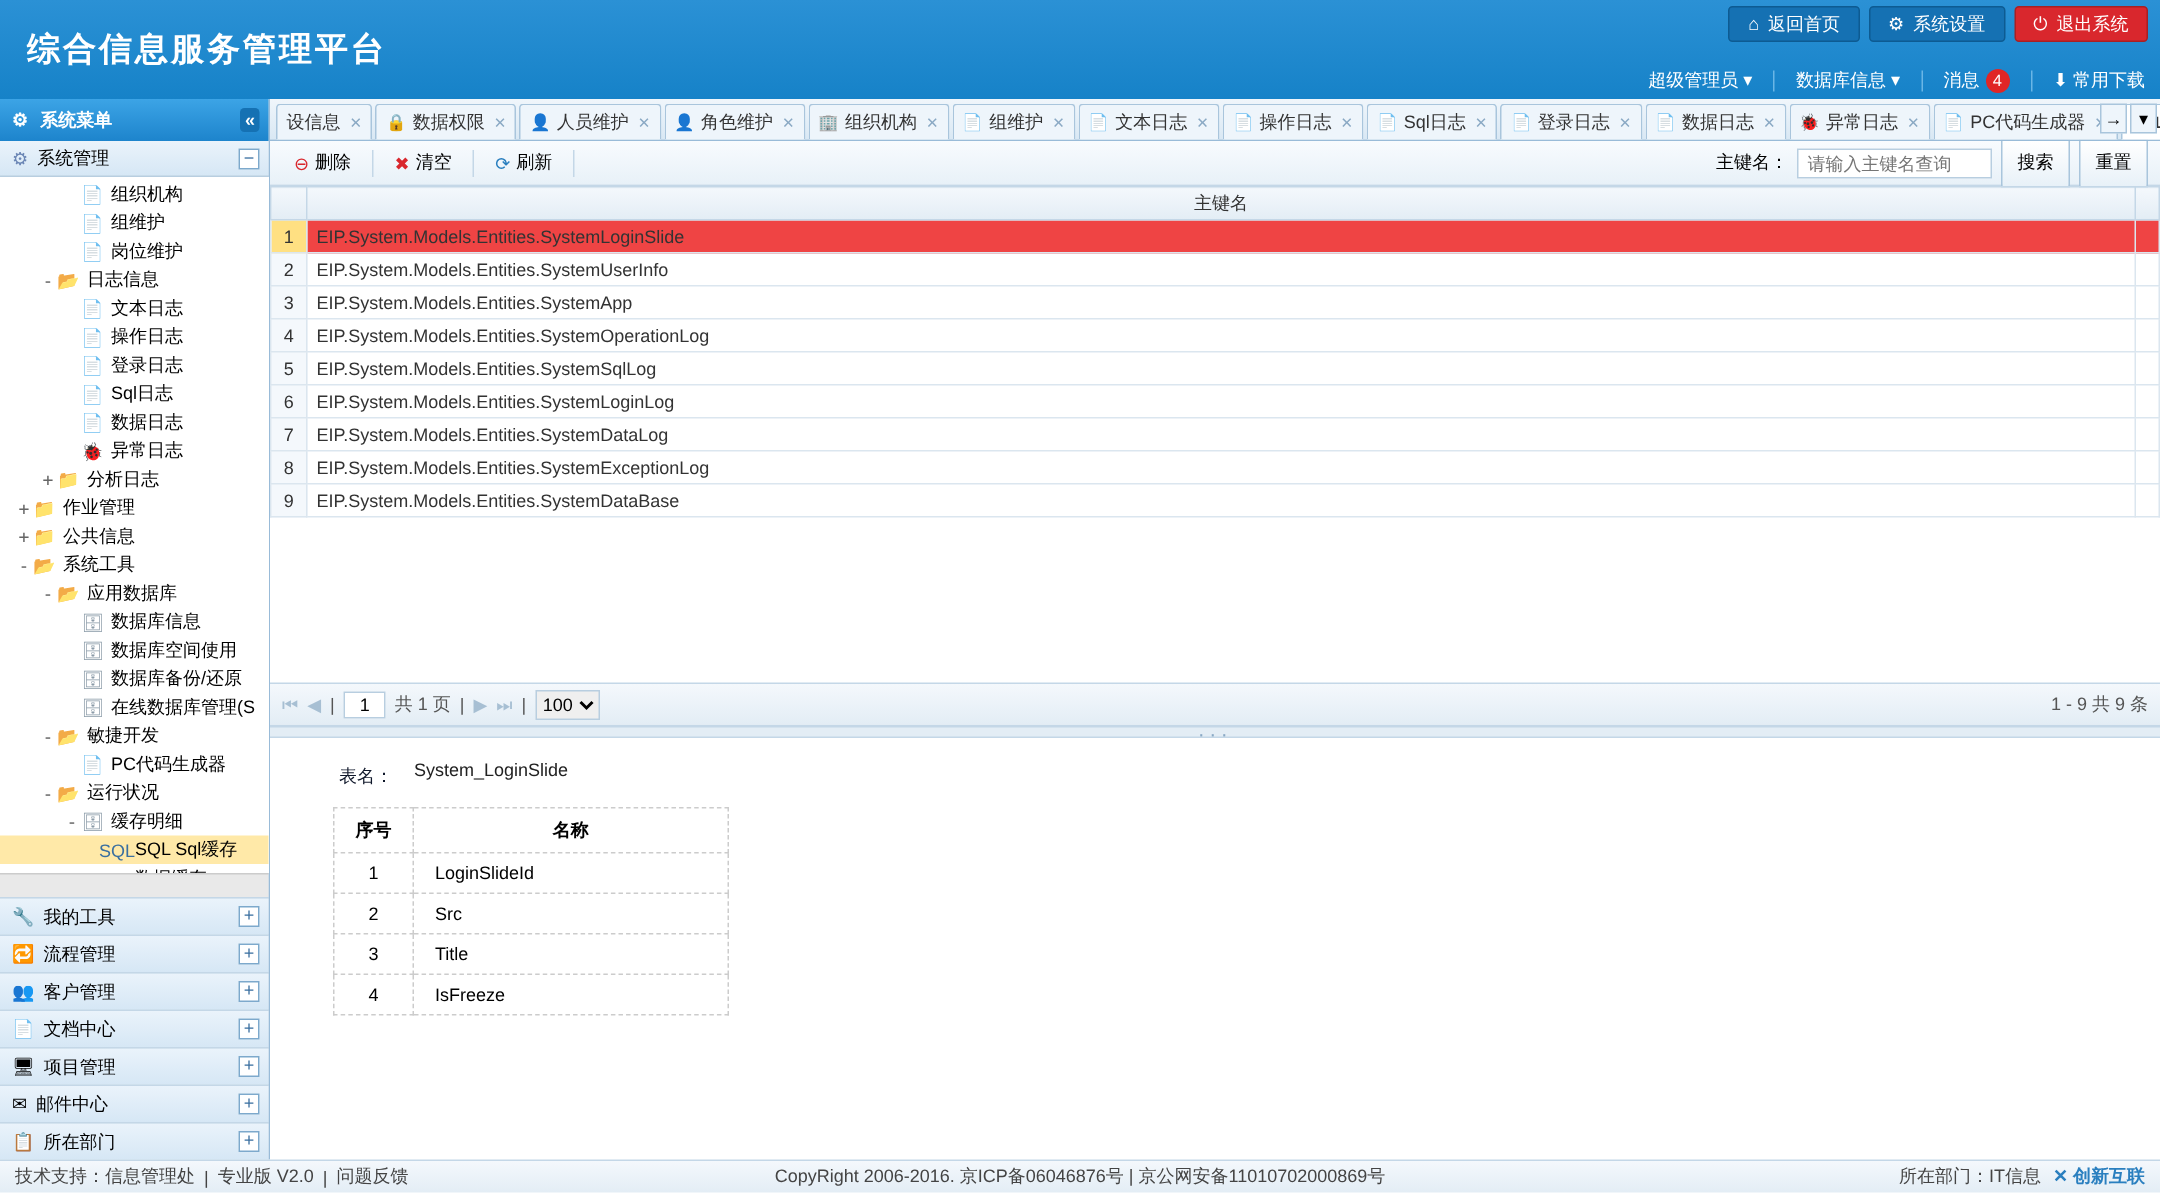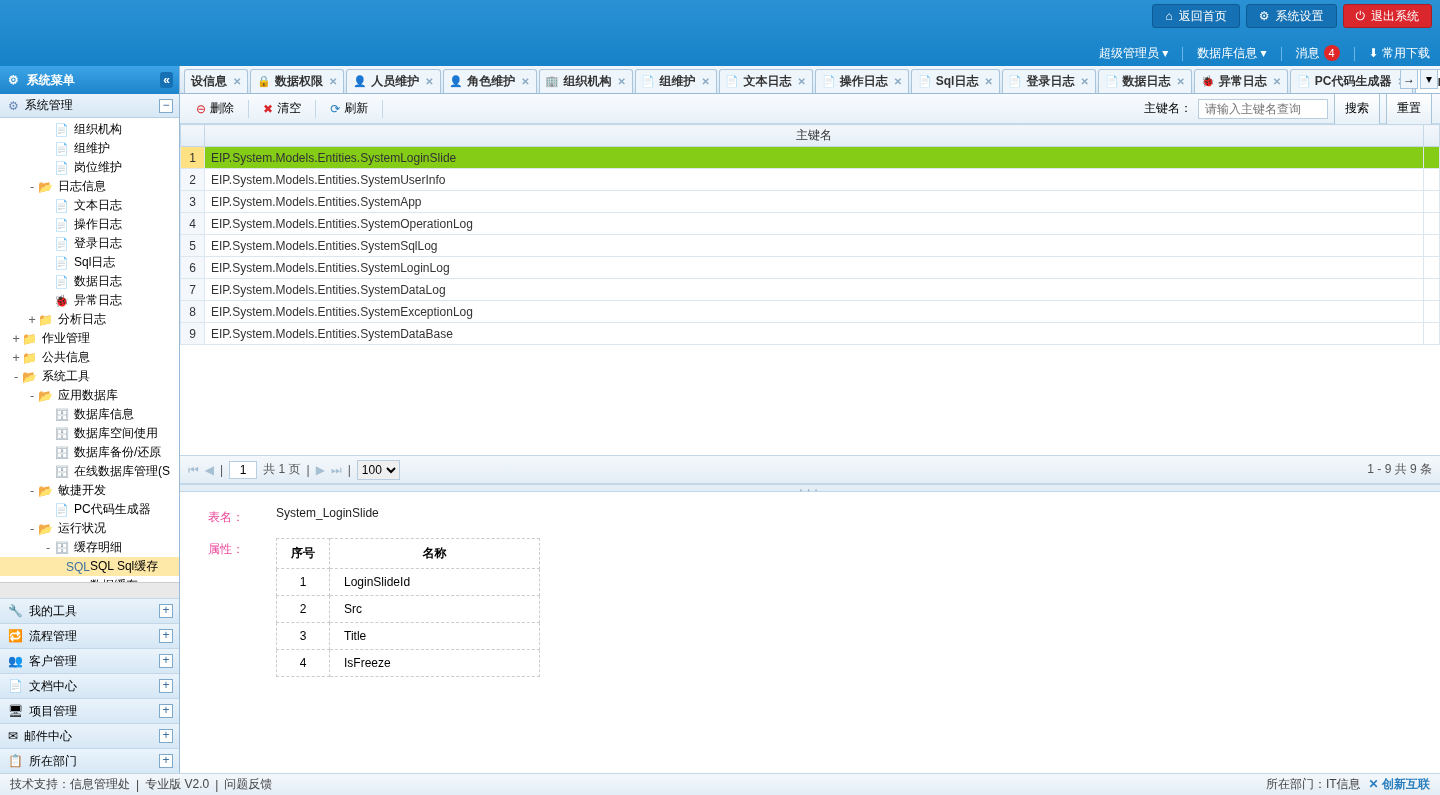--- a/index.html
+++ b/index.html
@@ -29,54 +29,54 @@
 .tree-node.sel { background:#ffe9a8; }
 .tn-icon { width:16px; height:16px; margin-right:4px; display:inline-flex; align-items:center; justify-content:center; }
 .accordion-list { }
 .acc-item { height:25px; background:linear-gradient(#eaf3fb,#d6e7f5); border-top:1px solid #c4d7e7; display:flex; align-items:center; padding:0 8px; gap:6px; position:relative; cursor:pointer; }
 .acc-item .plus { position:absolute; right:6px; width:14px; height:14px; border:1px solid #7da9cc; background:#fff; text-align:center; line-height:11px; color:#3a6fa0; }
 .sidebar-hscroll { height:16px; background:#e9e9e9; border-top:1px solid #ccc; }
 
 
 .main { flex:1; display:flex; flex-direction:column; overflow:hidden; }
 .tabstrip { height:28px; background:linear-gradient(#f0f6fb,#d9e8f4); border-bottom:1px solid #99bbd8; display:flex; align-items:flex-end; padding-left:4px; position:relative; }
-.tab { height:24px; border:1px solid #a9c5dc; border-bottom:none; background:#eef5fb; display:flex; align-items:center; padding:0 6px 0 6px; gap:4px; margin-right:2px; border-radius:3px 3px 0 0; font-size:12px; color:#333; cursor:pointer; white-space:nowrap;font-weight:bold; }
+.tab { height:24px; border:1px solid #a9c5dc; border-bottom:none; background:#eef5fb; display:flex; align-items:center; padding:0 6px 0 6px; gap:4px; margin-right:2px; border-radius:3px 3px 0 0; font-size:12px; color:#333; cursor:pointer; white-space:nowrap; }
 .tab.active { background:#fff; font-weight:bold; }
 .tab .x { color:#8aa9c4; font-size:10px; margin-left:2px; }
 .tab-scroll { position:absolute; right:2px; top:3px; display:flex; gap:2px; }
 .tab-scroll div { width:18px; height:20px; border:1px solid #a9c5dc; background:#eef5fb; text-align:center; line-height:18px; cursor:pointer; }
 
 .toolbar { height:30px; background:linear-gradient(#f8fbfe,#e8f1f8); border-bottom:1px solid #c4d7e7; display:flex; align-items:center; padding:0 8px; gap:4px; }
 .tbtn { display:flex; align-items:center; gap:4px; padding:3px 8px; cursor:pointer; border-radius:2px; }
 .tsep { width:1px; height:18px; background:#c4d7e7; margin:0 2px; }
 .toolbar .right { margin-left:auto; display:flex; align-items:center; gap:6px; }
 .toolbar input[type=text] { height:20px; border:1px solid #b8cee0; padding:0 6px; width:130px; }
 .toolbar button { height:32px; padding:0 10px; border:1px solid #a9c5dc; background:linear-gradient(#fff,#e8f1f8); cursor:pointer; }
 
 .grid-wrap { flex:0 0 360px; display:flex; flex-direction:column; border-bottom:1px solid #c4d7e7;justify-content:flex-end; }
 .grid { flex:1; overflow:auto; }
 .grid table { width:100%; border-collapse:collapse; }
 .grid th { background:linear-gradient(#f4f8fc,#e3edf5); border:1px solid #c4d7e7; height:22px; font-weight:normal; color:#333; }
 .grid th.rownum { width:24px; }
 .grid td { border:1px solid #dbe6ef; height:22px; padding:0 6px; color:#333; }
 .grid td.rn { width:24px; text-align:center; background:#f4f8fc; }
-.grid tr.sel td { background:#84cc16; }
+.grid tr.sel td { background:#ef4444; }
 .grid tr.sel td.rn { background:#ffe082; }
 .pager { height:28px; background:linear-gradient(#f4f8fc,#e3edf5); border-top:1px solid #c4d7e7; display:flex; align-items:center; padding:0 8px; gap:6px; font-size:12px; color:#555; }
 .pager .nav { color:#a7bfd3; cursor:default; }
 .pager input { width:28px; height:18px; border:1px solid #b8cee0; text-align:center; }
 .pager select { height:20px; border:1px solid #b8cee0; }
 .pager .info { margin-left:auto; }
 
 .splitter { height:8px; background:#e3edf5; border-top:1px solid #c4d7e7; border-bottom:1px solid #c4d7e7; position:relative; }
 .splitter::after { content:"···"; position:absolute; left:50%; top:-4px; transform:translateX(-50%); color:#8aa9c4; letter-spacing:3px; font-size:14px; }
 
 .detail { flex:1; overflow:auto; padding:14px 28px; }
 .detail-row { display:flex; margin-bottom:12px; }
-.detail-label { width:54px; color:#ec4899; padding-top:3px; }
+.detail-label { width:54px; text-align:right; color:#0f172a; padding-top:3px; }
 .detail-val { margin-left:14px; color:#222; }
 .detail table.props { border-collapse:collapse; margin-left:14px; }
 .detail table.props th, .detail table.props td { border:1px dashed #ccc; padding:6px 14px; text-align:center; }
 .detail table.props td.name { text-align:left; min-width:210px; }
 
 
 .footer { height:22px; background:linear-gradient(#f4f8fc,#e3edf5); border-top:1px solid #c4d7e7; display:flex; align-items:center; padding:0 10px; font-size:12px; color:#444; position:relative; }
 .footer .copy { position:absolute; left:50%; transform:translateX(-50%); }
 .footer .dept { margin-left:auto; }
 
@@ -88,20 +88,21 @@
 .i-db { color:#8a9aa7; }
 .i-gear { color:#fff; }
 .i-sql { color:#3a6fa0; }
 .i-grid { color:#d98c2e; }
 .tree-toggle { width:12px; text-align:center; color:#666; font-family:monospace; }
 </style>
 </head>
 <body>
 
 <div class="header">
+  <div class="header-title">综合信息服务管理平台</div>
   <div class="header-btns">
     <div class="hbtn blue">
         <span>⌂</span>
         <span>返回首页</span>
       </div>
     <div class="hbtn blue">
         <span>⚙</span>
         <span>系统设置</span>
       </div>
     <div class="hbtn red">
@@ -474,21 +475,20 @@
     </div>
 
     <div class="splitter"></div>
 
     <div class="detail">
       <div class="detail-row">
         <div class="detail-label">表名：</div>
         <div class="detail-val">System_LoginSlide</div>
       </div>
       <div class="detail-row">
-        <div class="detail-label">属性：</div>
         <table class="props">
           <thead>
               <tr>
                 <th>序号</th>
                 <th>名称</th>
               </tr>
             </thead>
           <tbody id="propsbody">
               <tr>
                 <td>1</td>
@@ -512,15 +512,16 @@
     </div>
   </div>
 </div>
 
 <div class="footer">
   <span>技术支持：信息管理处</span>
   <span style="margin:0 6px">|</span>
   <span>专业版 V2.0</span>
   <span style="margin:0 6px">|</span>
   <span>问题反馈</span>
+  <span class="copy">CopyRight 2006-2016. 京ICP备06046876号 | 京公网安备11010702000869号</span>
   <span class="dept">所在部门：IT信息</span>
   <span style="margin-left:8px;font-weight:bold;color:#2a7fbf">✕ <span>创新互联</span></span>
 </div>
 
 </body></html>

